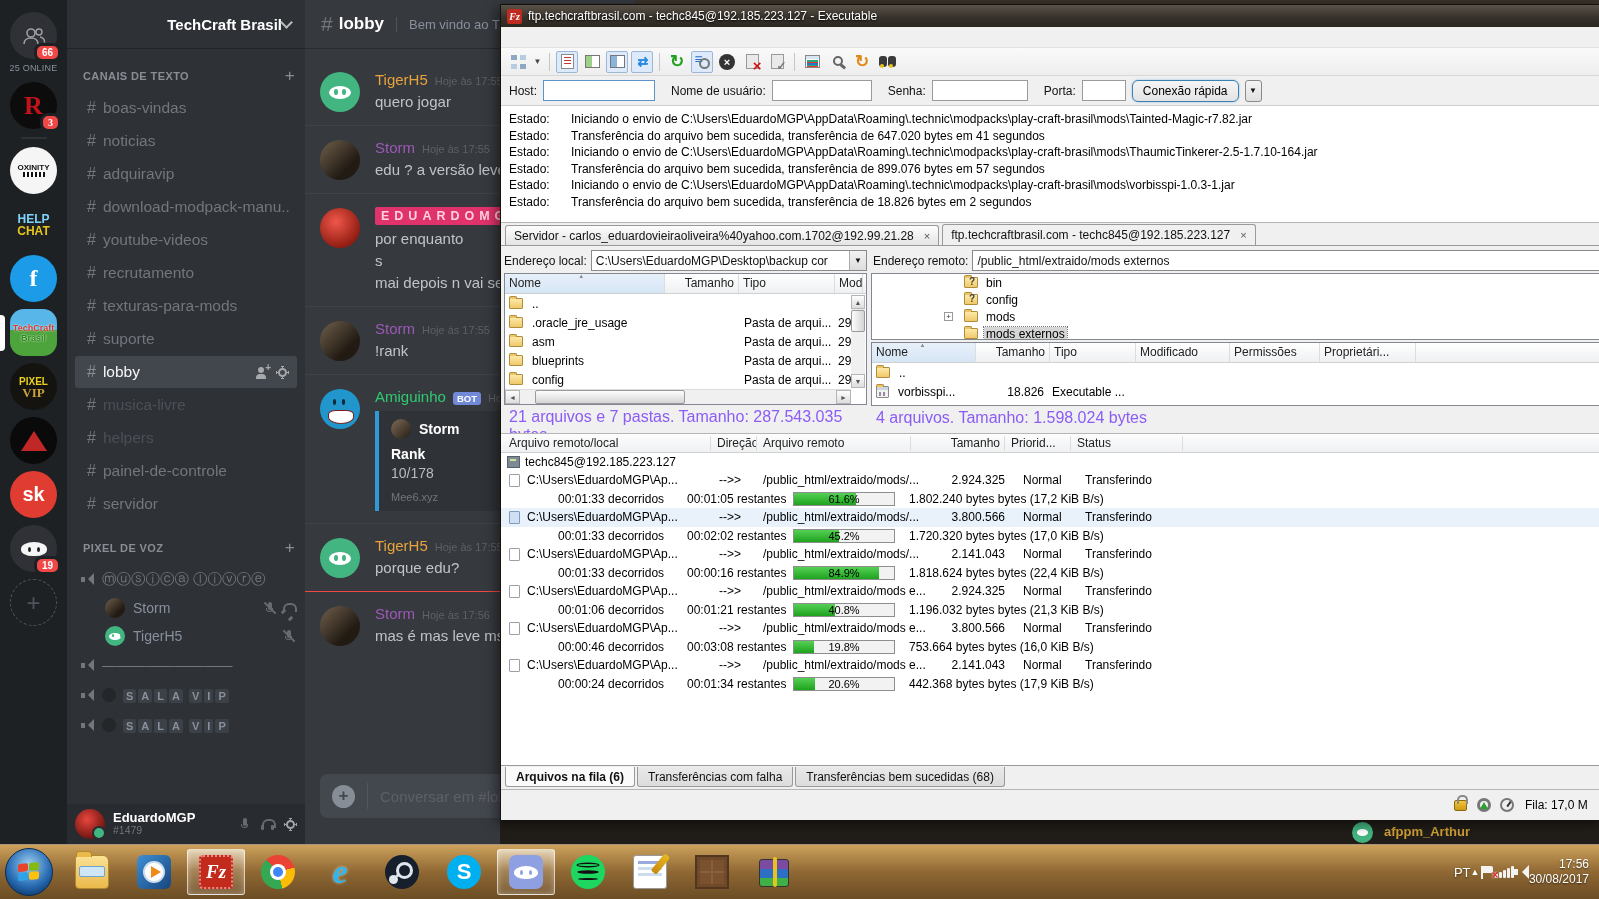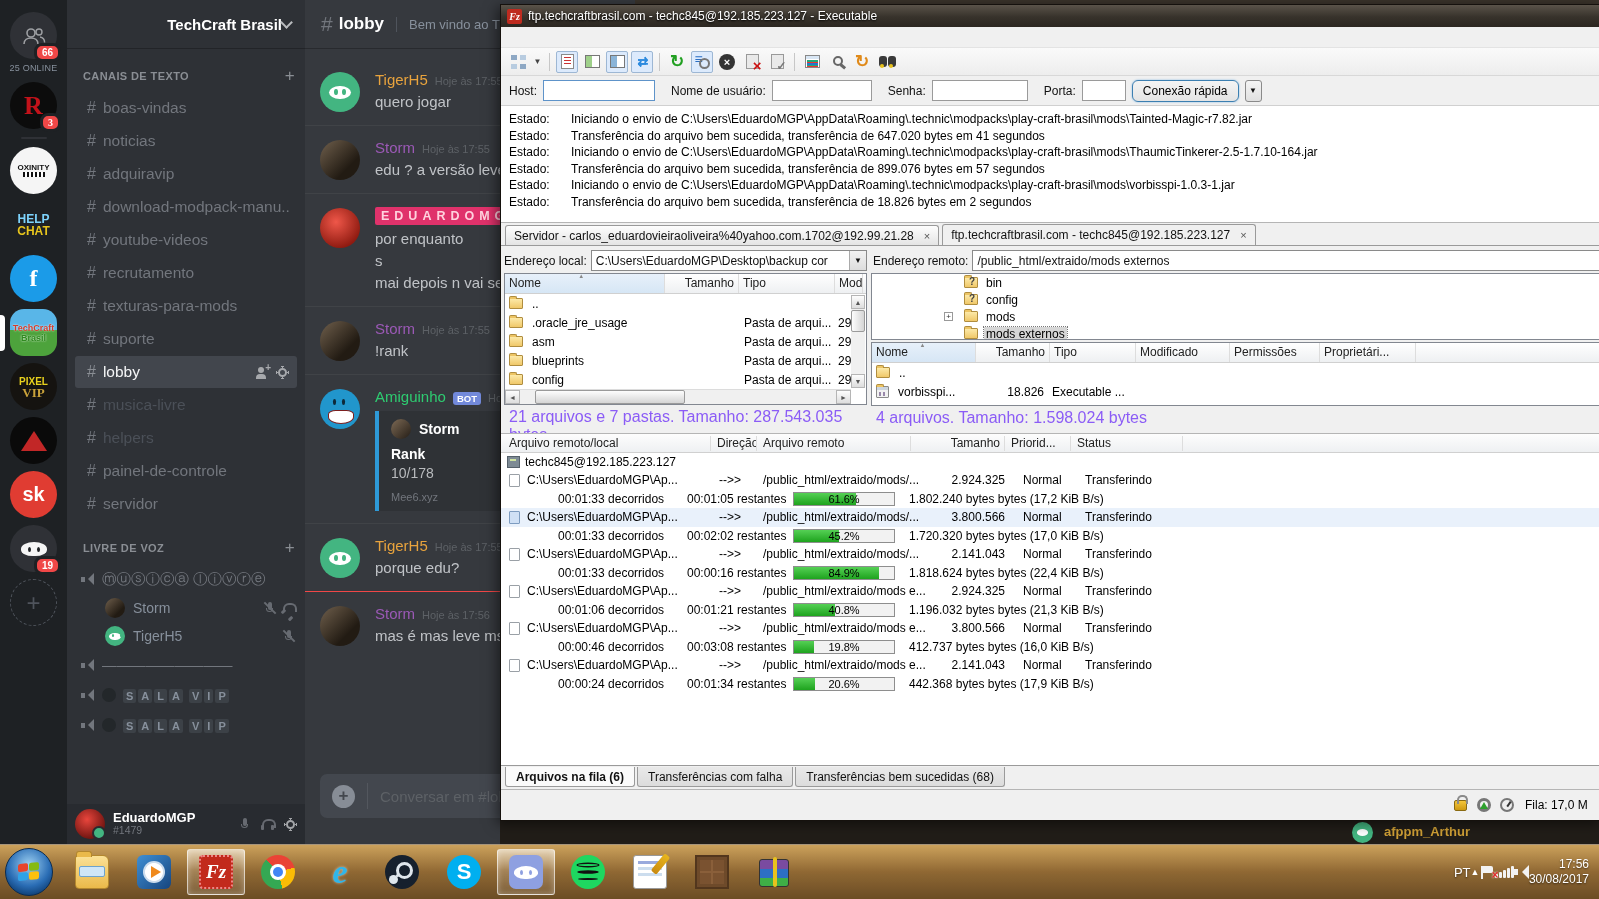--- a/index.html
+++ b/index.html
@@ -492,21 +492,21 @@
 
   </div>
           <div class="channel">
     <span class="hash">#</span>
     <span class="chname">servidor</span>
 
   </div>
         </div>
 
       <div class="cat">
-        <span class="cname">LIVRE DE VOZ</span>
+        <span class="cname">PIXEL DE VOZ</span>
         <span class="plus">+</span>
       </div>
       <div class="vchan">
         <span class="spk"></span>
         <span class="vtitle">ⓜⓤⓢⓘⓒⓐ ⓛⓘⓥⓡⓔ</span>
       </div>
       <div>
           <div class="vmember">
     <span class="vav av-storm"></span>
     <span class="vname">Storm</span>
@@ -990,21 +990,21 @@
       <span class="qc qc-prio">Normal</span>
       <span class="qc qc-status">Transferindo</span>
     </div>
     <div class="qline2">
       <span class="qc qc-elapsed">00:00:46 decorridos</span>
       <span class="qc qc-remaining">00:03:08 restantes</span>
       <span class="qprog">
         <span class="qfill" style="width: 19.8%;"></span>
         <span class="qpct">19.8%</span>
       </span>
-      <span class="qc qc-bytes">412.737 bytes bytes (16,0 KiB B/s)</span>
+      <span class="qc qc-bytes">753.664 bytes bytes (16,0 KiB B/s)</span>
     </div>
   </div>
           <div class="qentry">
     <div class="qline1">
       <span class="qfileicon"></span>
       <span class="qc qc-local">C:\Users\EduardoMGP\Ap...</span>
       <span class="qc qc-dir">--&gt;&gt;</span>
       <span class="qc qc-remote">/public_html/extraido/mods e...</span>
       <span class="qc qc-size">2.141.043</span>
       <span class="qc qc-prio">Normal</span>

